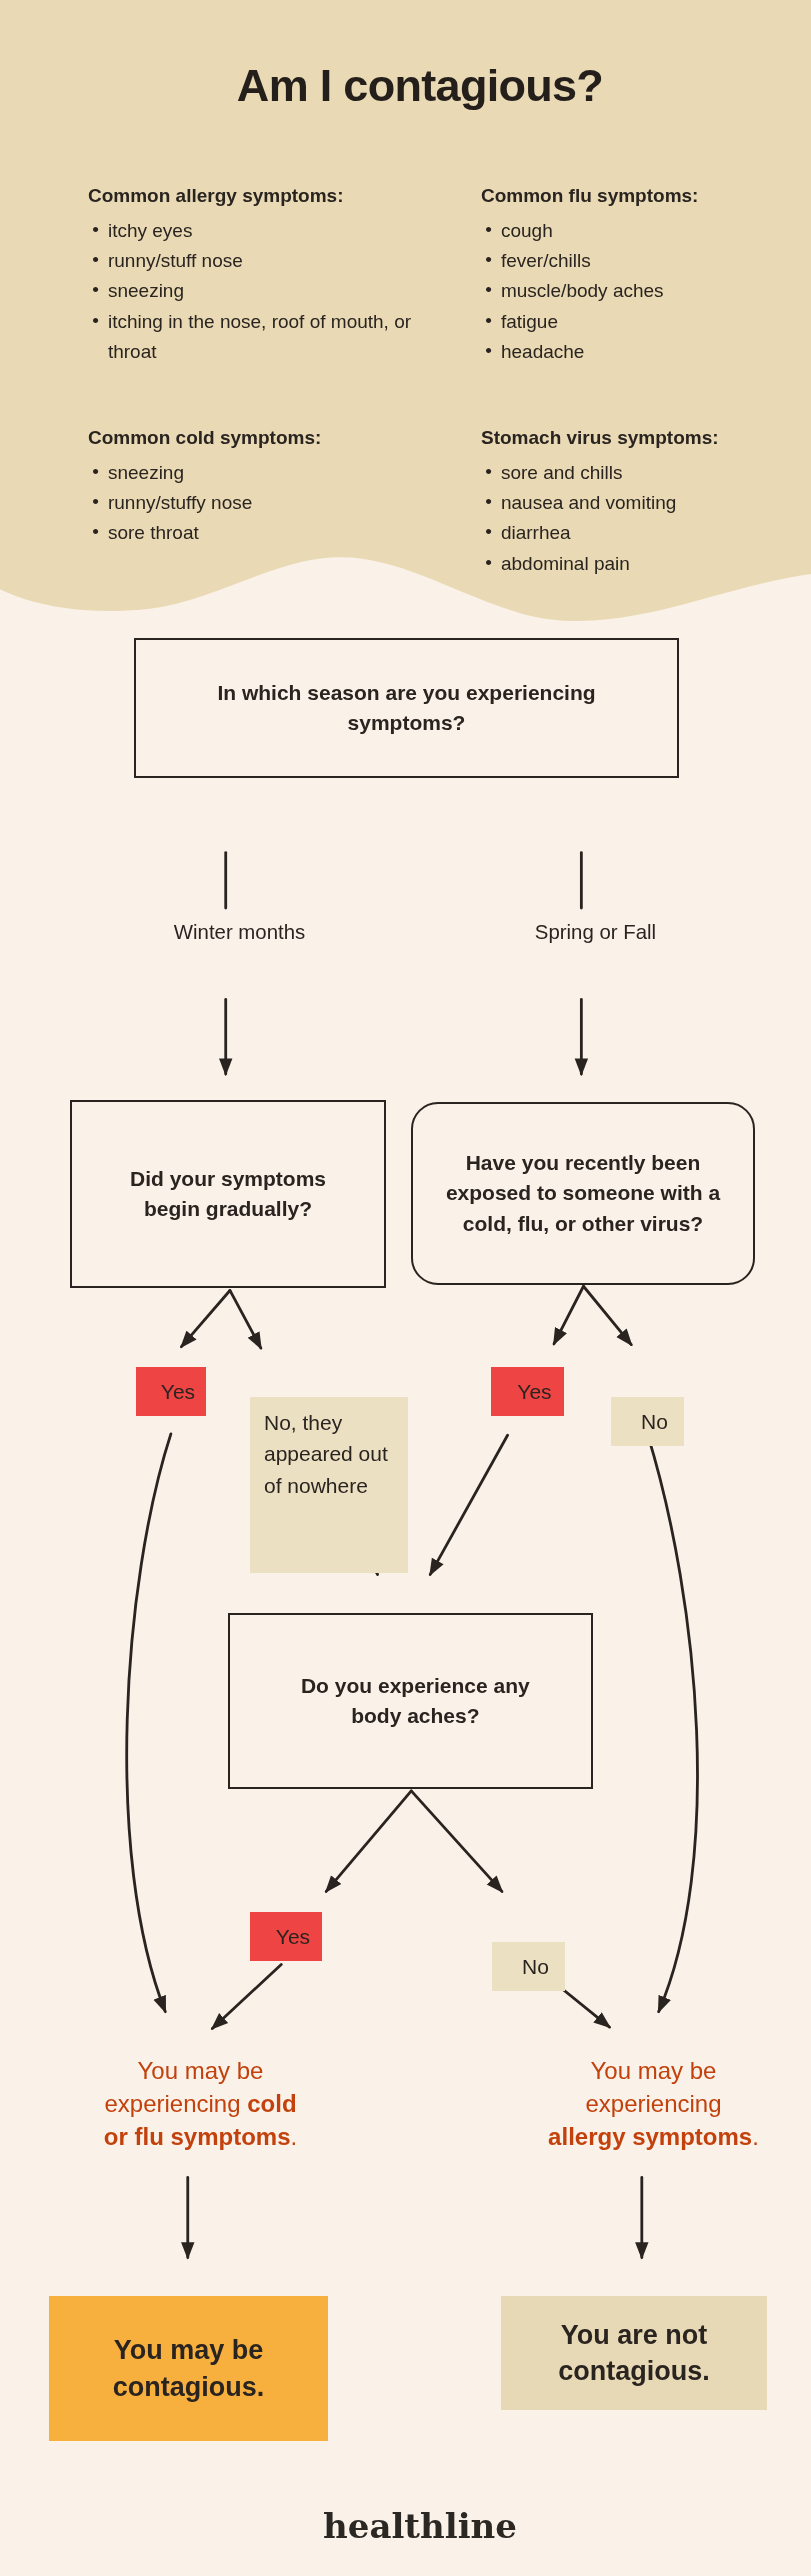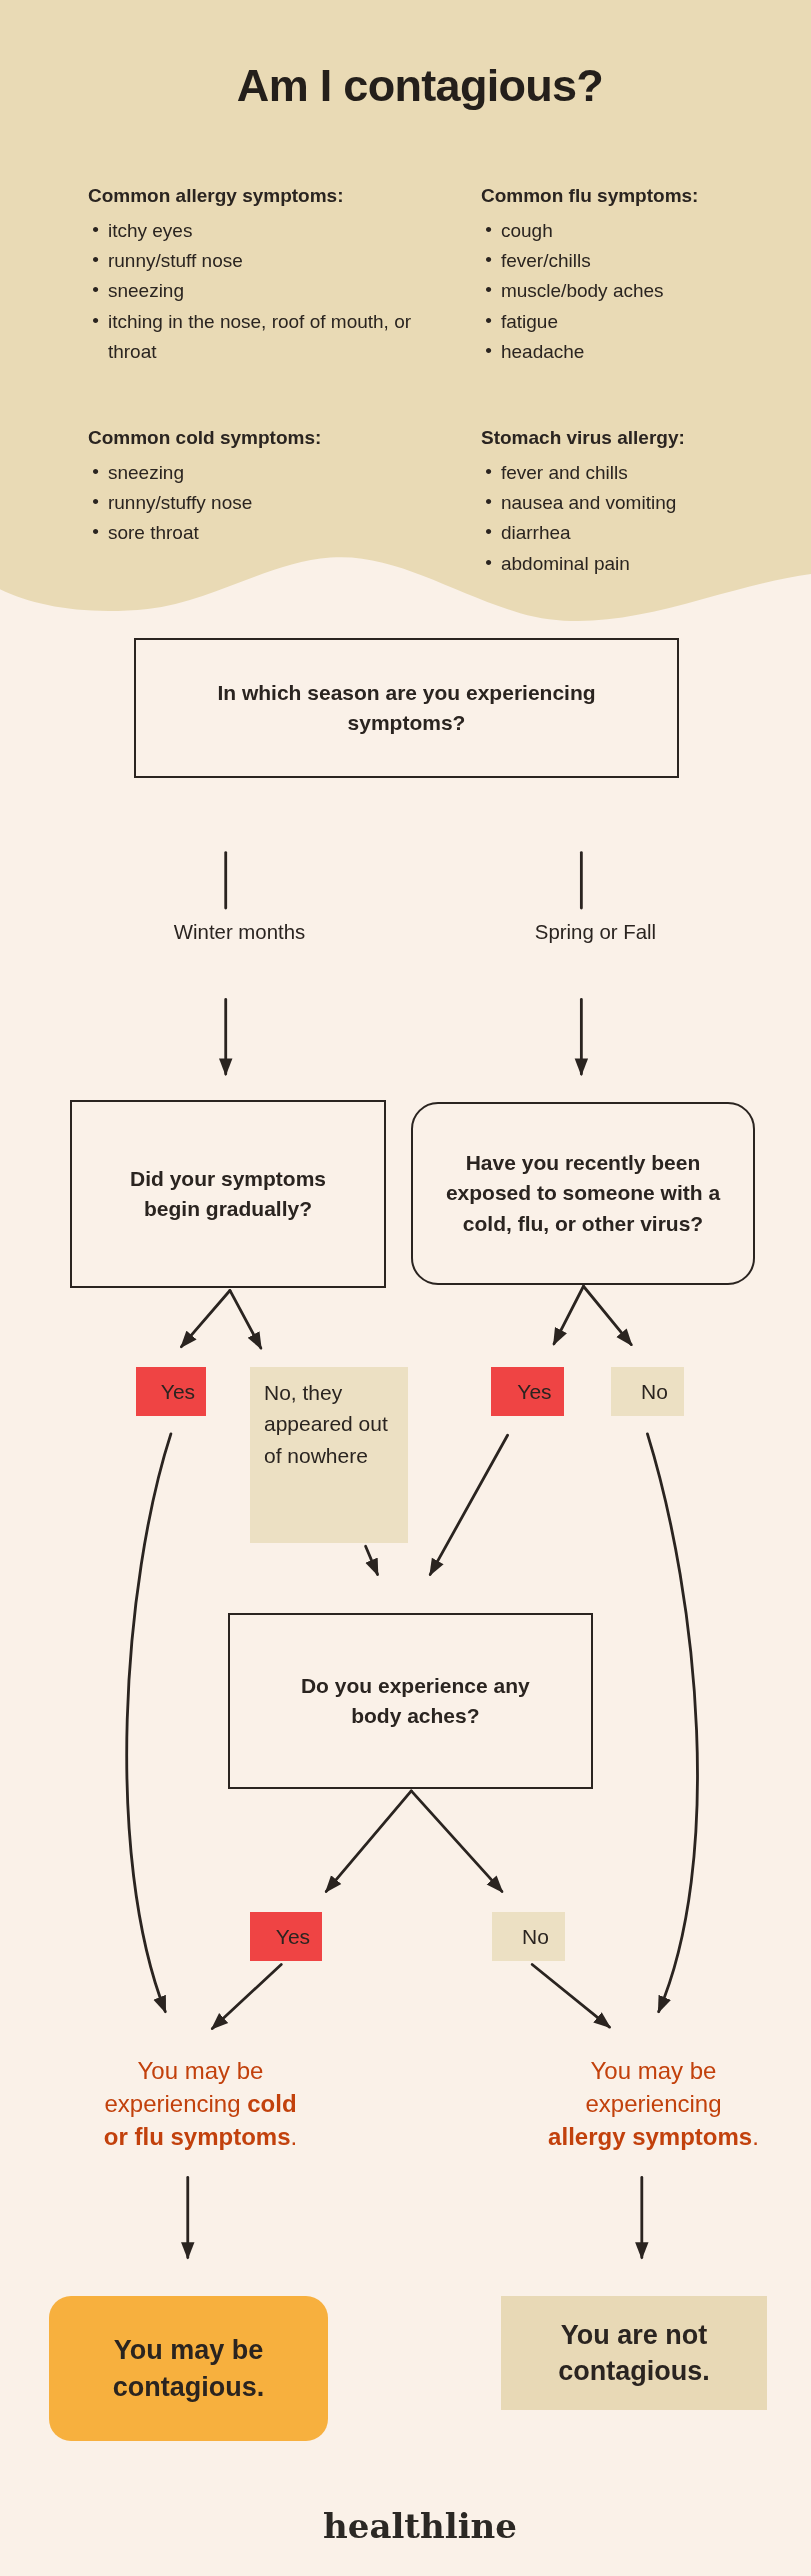--- a/index.html
+++ b/index.html
@@ -26,21 +26,21 @@
     box-sizing:border-box;padding:7px 18.3px;background:transparent;
   }
   .branch-label{
     text-align:center;font-size:20.4px;font-weight:500;line-height:1.55;
   }
   .chip{
     display:flex;align-items:center;justify-content:center;
     font-size:21px;font-weight:500;box-sizing:border-box;
   }
   .chip.orange{background:#ef4444;}
-  .chip.tan{background:#ECE0C3;}
+  .chip.tan{background:#ECE0C3;margin-top:30px;}
   .chip.multiline{
     align-items:flex-start;justify-content:flex-start;text-align:left;
     padding:9.8px 14px;line-height:1.5;
   }
   .result{
     text-align:center;font-size:24px;font-weight:400;line-height:1.38;color:#c2410c;
   }
   .result b{font-weight:700;}
   .final{
     display:flex;align-items:center;justify-content:center;text-align:center;
@@ -154,25 +154,25 @@
           <span class="bullet">•</span>
           <span>runny/stuffy nose</span>
         </div>
         <div class="li">
           <span class="bullet">•</span>
           <span>sore throat</span>
         </div>
       </div>
   </div>
   <div class="abs slist" style="left:467px;top:423px;width:309px;">
-    <div class="hd">Stomach virus allergy:</div>
-    <div>
-        <div class="li">
-          <span class="bullet">•</span>
-          <span>fever and chills</span>
+    <div class="hd">Stomach virus symptoms:</div>
+    <div>
+        <div class="li">
+          <span class="bullet">•</span>
+          <span>sore and chills</span>
         </div>
         <div class="li">
           <span class="bullet">•</span>
           <span>nausea and vomiting</span>
         </div>
         <div class="li">
           <span class="bullet">•</span>
           <span>diarrhea</span>
         </div>
         <div class="li">
@@ -212,21 +212,21 @@
     <span>You may be</span><br>
     <span>experiencing </span><b>cold</b><br>
     <b>or flu symptoms</b><span>.</span>
   </div>
   <div class="abs result" style="left:506px;top:2054px;width:267px;">
     <span>You may be</span><br>
     <span>experiencing</span><br>
     <b>allergy symptoms</b><span>.</span>
   </div>
 
-  <div class="abs final orange" style="left:49px;top:2296px;width:279px;height:145px;border-radius:22px;">
+  <div class="abs final orange" style="left:49px;top:2296px;width:279px;height:145px;">
     <span style="max-width:211px;">You may be contagious.</span>
   </div>
   <div class="abs final tan" style="left:501px;top:2296px;width:266px;height:114px;">
     <span style="max-width:211px;">You are not contagious.</span>
   </div>
 
   <div class="abs logo">healthline</div>
 
 </div>
 

